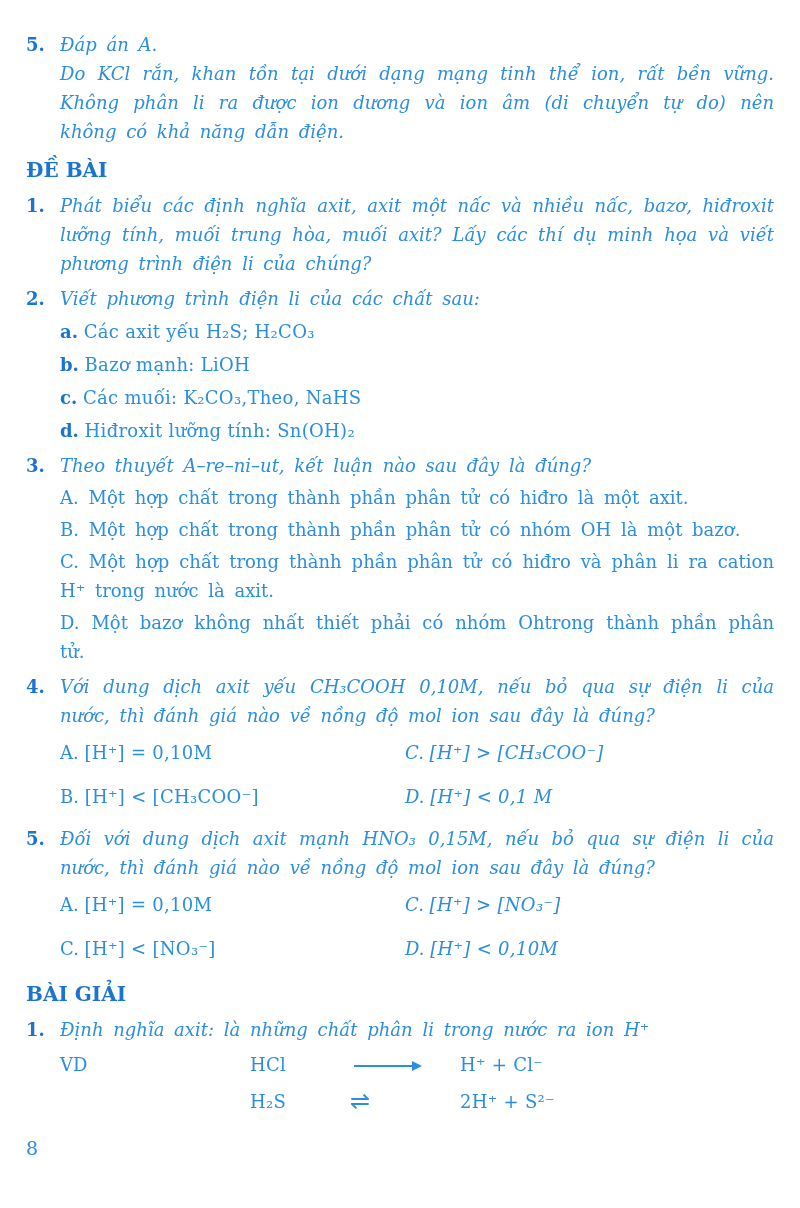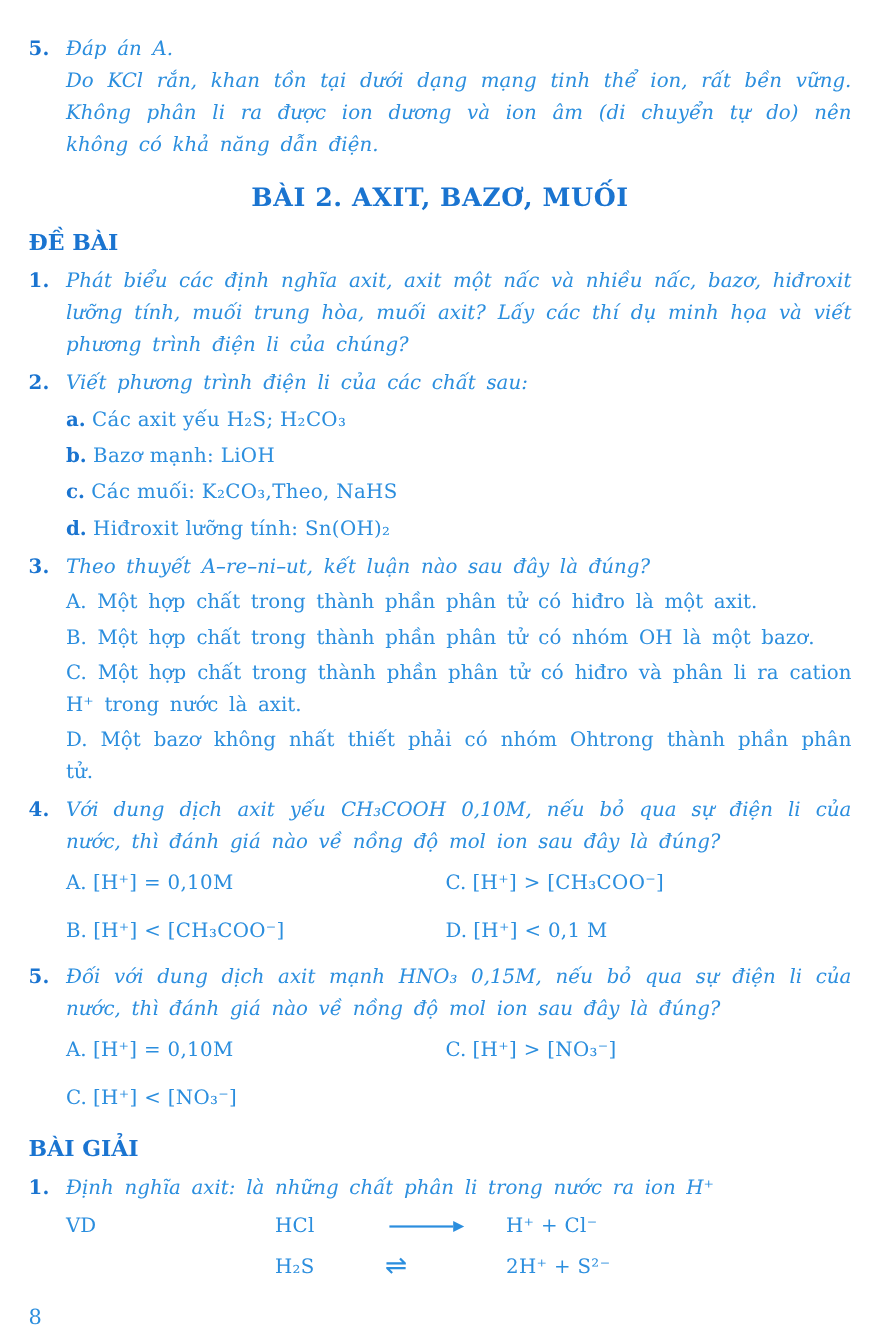--- a/index.html
+++ b/index.html
@@ -28,21 +28,21 @@
     margin-top: 10px; line-height: 29px;
   }
 
   .sub { margin-left: 34px; margin-top: 4px; }
   .sub .lbl { font-weight: bold; color: #1a74d0; }
 
   .opt { margin-left: 34px; margin-top: 3px; text-align: justify; word-spacing: 4px; }
 
   .optrow { display: flex; margin-left: 34px; height: 44px; align-items: center; }
   .optrow .cell-left { width: 345px; }
-  .optrow .cell-right { flex: 1; }
+  .optrow .cell-right { flex: 1; font-style: italic; }
   .formula { letter-spacing: 0.3px; }
 
   .eq-row { display: flex; align-items: center; height: 33px; margin-top: 4px; }
   .eq-vd { box-sizing: border-box; width: 224px; padding-left: 34px; }
   .eq-lhs { width: 100px; }
   .eq-arrow { width: 110px; text-align: left; }
 
   .yields { position: relative; display: inline-block; width: 72px; height: 18px; vertical-align: middle; }
   .yields::before {
     content: ""; position: absolute; left: 4px; right: 10px; top: 50%;
@@ -63,21 +63,20 @@
 <div class="page">
 
   <div class="item">
     <span class="num">5.</span>
     <div class="ibody">
       <div>Đáp án A.</div>
       <div>Do KCl rắn, khan tồn tại dưới dạng mạng tinh thể ion, rất bền vững. Không phân li ra được ion dương và ion âm (di chuyển tự do) nên không có khả năng dẫn điện.</div>
     </div>
   </div>
 
-  <div class="title">BÀI 2. AXIT, BAZƠ, MUỐI</div>
 
   <div class="heading">ĐỀ BÀI</div>
 
   <div class="item">
     <span class="num">1.</span>
     <div class="ibody">Phát biểu các định nghĩa axit, axit một nấc và nhiều nấc, bazơ, hiđroxit lưỡng tính, muối trung hòa, muối axit? Lấy các thí dụ minh họa và viết phương trình điện li của chúng?</div>
   </div>
 
   <div class="item">
     <span class="num">2.</span>
@@ -158,20 +157,24 @@
     <div class="cell-right">
       <span>C.</span>
       <span class="formula">[H⁺] &gt; [NO₃⁻]</span>
     </div>
   </div>
   <div class="optrow">
     <div class="cell-left">
       <span>C.</span>
       <span class="formula">[H⁺] &lt; [NO₃⁻]</span>
     </div>
+    <div class="cell-right">
+      <span>D.</span>
+      <span class="formula">[H⁺] &lt; 0,10M</span>
+    </div>
   </div>
 
   <div class="heading">BÀI GIẢI</div>
 
   <div class="item">
     <span class="num">1.</span>
     <div class="ibody">Định nghĩa axit: là những chất phân li trong nước ra ion H⁺</div>
   </div>
 
   <div class="eq-row">

